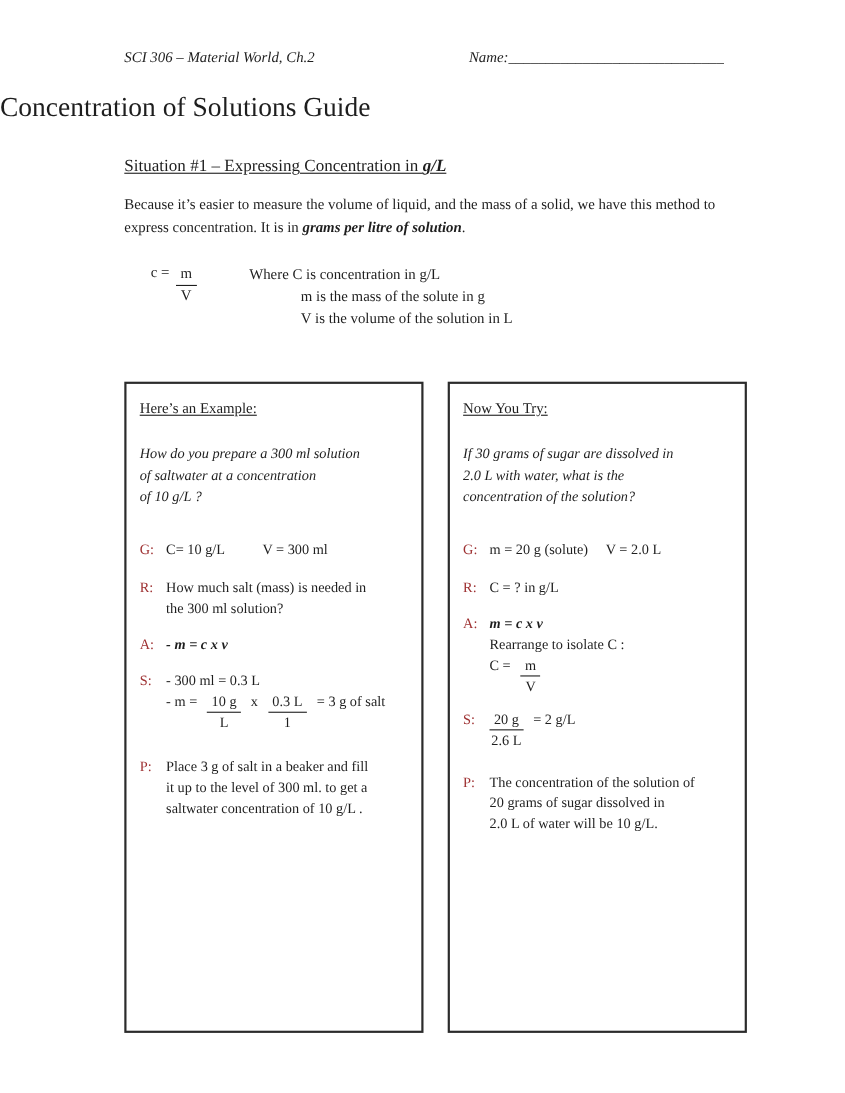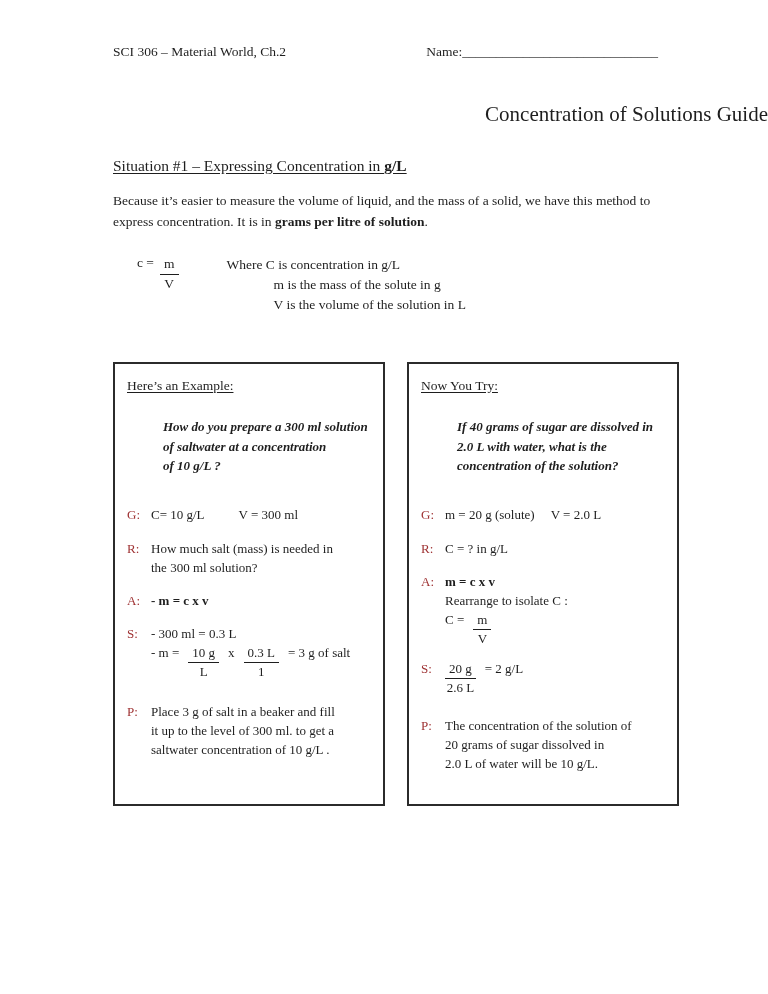--- a/index.html
+++ b/index.html
@@ -2,51 +2,51 @@
 <html><head>
 <meta charset="utf-8">
 <style>
   * { margin:0; padding:0; box-sizing:border-box; }
   body { background:#ffffff; }
   .page {
     width:768px; height:994px; background:#ffffff; position:relative; overflow:hidden;
     font-family:"Liberation Serif","DejaVu Serif",serif; color:#1e1e1e; font-size:13.5px;
     padding-top:44px; margin:0 auto;
   }
-  .header-row { display:flex; justify-content:space-between; margin:0 110px 0 113px; }
-  .doc-title { text-align:right; font-size:21px; margin-top:42px; }
+  .header-row { display:flex; justify-content:space-between; margin:0 110px 0 113px;font-style:italic; }
+  .doc-title { text-align:left; font-size:25px; margin-top:24px; }
   .situation-heading {
     margin:30px 110px 0 113px; font-size:15.5px;
     text-decoration:underline; text-underline-offset:2px;
   }
   .situation-heading .bold { font-weight:bold; }
   .intro-paragraph { margin:16px 106px 0 113px; line-height:1.55; }
   .intro-paragraph .bold { font-weight:bold; }
 
   .formula-row { display:flex; margin:22px 0 0 137px; align-items:flex-start; }
   .formula-lhs { display:flex; gap:6px; align-items:flex-start; }
   .frac { display:inline-block; text-align:center; line-height:1.35; vertical-align:top; }
   .frac .num { display:block; border-bottom:1px solid #1e1e1e; padding:0 4px 1px 4px; }
   .frac .den { display:block; }
   .where-block { margin-left:48px; line-height:1.5; }
   .where-indent { margin-left:47px; }
 
   .boxes-row { display:flex; gap:22px; margin:46px 0 0 113px; }
   .grasp-box {
-    width:272px; height:444px; border:2px solid #2b2b2b;
+    width:272px; height:592px; border:2px solid #2b2b2b;
     padding:12px 10px 0 12px; font-size:13px; line-height:1.46; background:#fff;
   }
   .box-heading { font-size:13.5px; text-decoration:underline; text-underline-offset:2px; }
-  .box-question { margin-top:22px; font-style:italic; font-weight:bold; white-space:pre-line; line-height:1.5;margin-left:36px; }
+  .box-question { margin-top:22px; font-style:italic; font-weight:normal; white-space:pre-line; line-height:1.5; }
 
   .grasp-row { display:flex; }
   .grasp-label { color:#9e3132; width:24px; flex-shrink:0; }
   .grasp-body { flex:1; }
   .multiline { white-space:pre-line; }
-  .bold { font-weight:bold; }
+  .bold { font-weight:bold;font-style:italic; }
   .inline-row { display:flex; align-items:flex-start; gap:9px; }
 
   .mt30 { margin-top:30px; }
   .mt22 { margin-top:22px; }
   .mt20 { margin-top:20px; }
   .mt15 { margin-top:15px; }
   .mt14 { margin-top:14px; }
   .mt12 { margin-top:12px; }
   .gap-wide { margin-left:34px; }
   .gap-med { margin-left:16px; }
@@ -139,21 +139,21 @@
       <div class="grasp-row mt22">
         <span class="grasp-label">P:</span>
         <span class="grasp-body multiline">Place 3 g of salt in a beaker and fill
 it up to the level of 300 ml. to get a
 saltwater concentration of 10 g/L .</span>
       </div>
     </div>
 
     <div class="grasp-box">
       <div class="box-heading">Now You Try:</div>
-      <div class="box-question">If 40 grams of sugar are dissolved in
+      <div class="box-question">If 30 grams of sugar are dissolved in
 2.0 L with water, what is the
 concentration of the solution?</div>
 
       <div class="grasp-row mt30">
         <span class="grasp-label">G:</span>
         <span class="grasp-body">
           <span>m = 20 g (solute)</span><span class="gap-med">V = 2.0 L</span>
         </span>
       </div>
 

